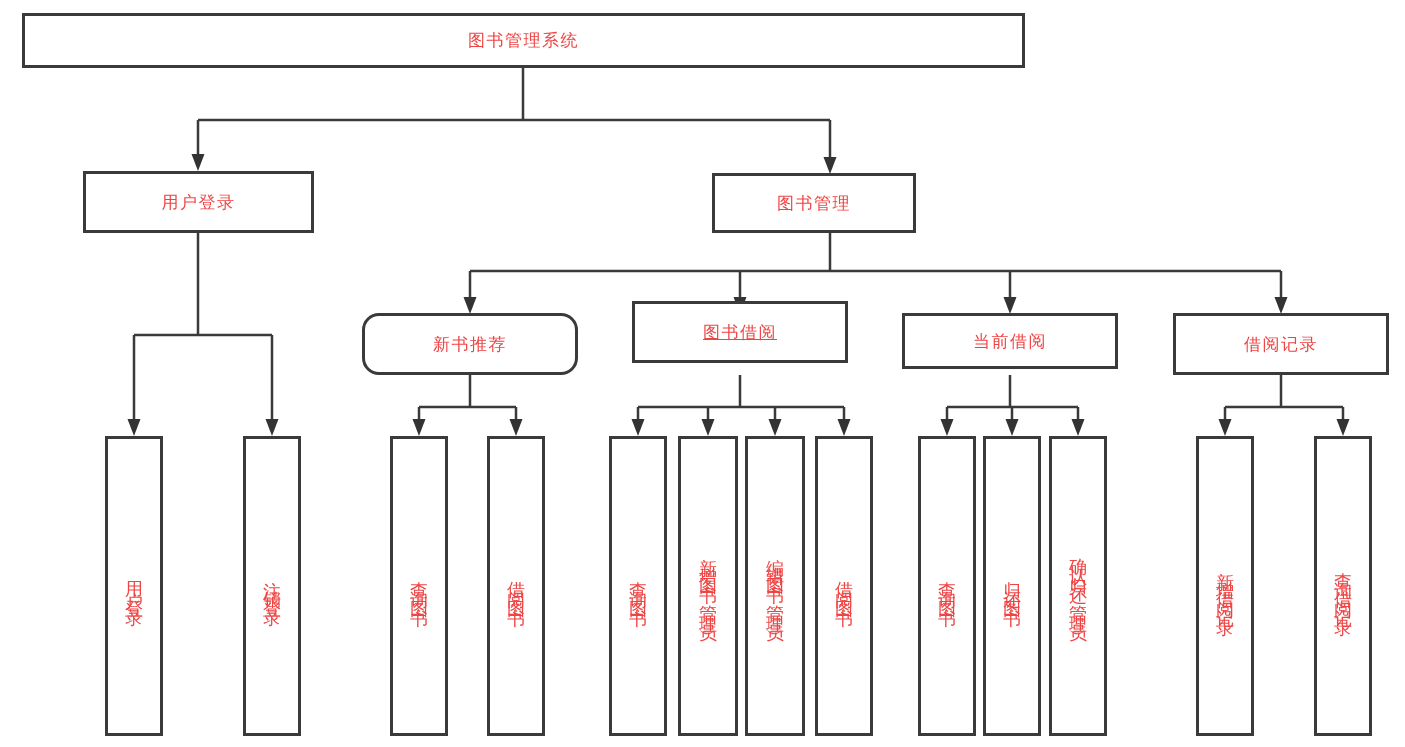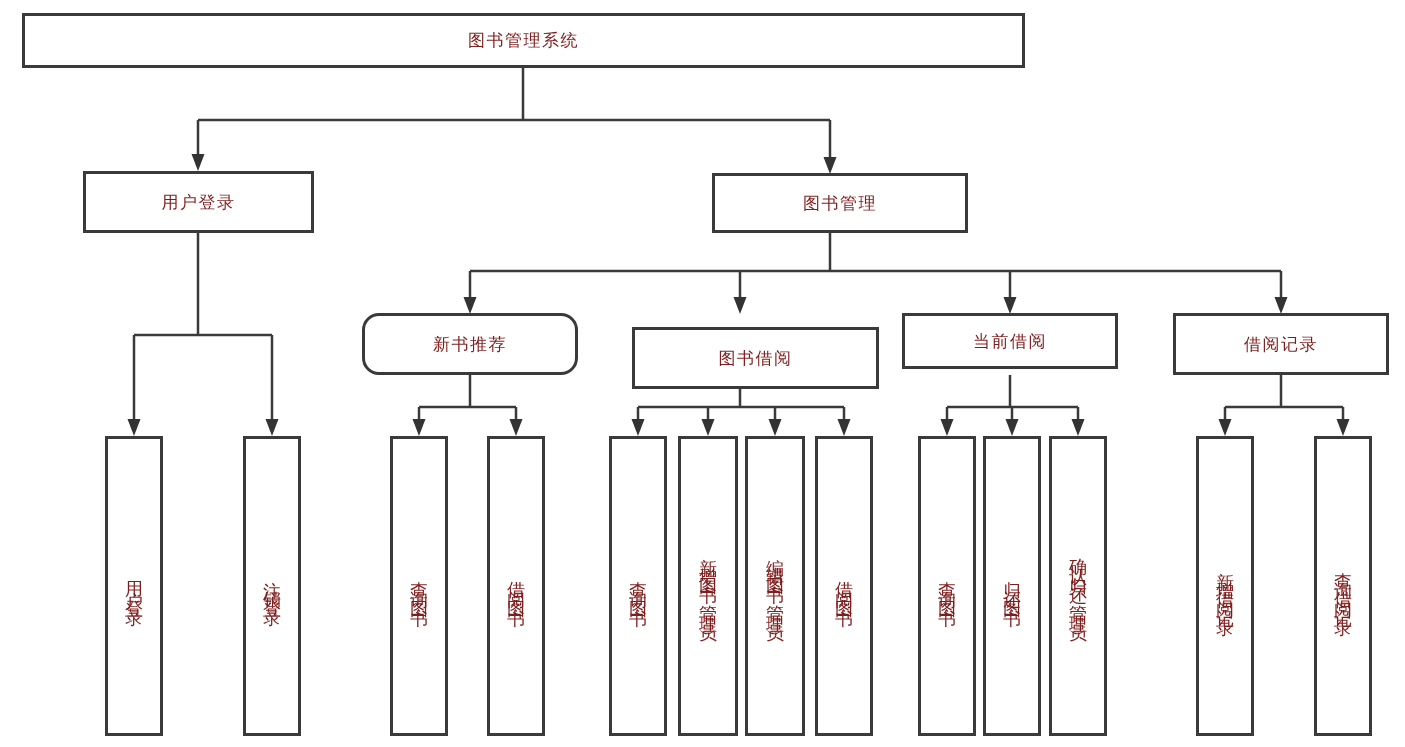--- a/index.html
+++ b/index.html
@@ -15,21 +15,21 @@
     position: absolute;
     left: 0; top: 0;
     width: 1405px; height: 747px;
     pointer-events: none;
   }
   .box {
     position: absolute;
     box-sizing: border-box;
     background: #ffffff;
     border: 3px solid #3a3a3a;
-    color: #7f1d1d;
+    color: #ef4444;
     display: flex;
     align-items: center;
     justify-content: center;
     text-align: center;
   }
   .h-box {
     font-size: 17px;
     letter-spacing: 1.5px;
     white-space: nowrap;
   }
@@ -92,24 +92,24 @@
       <polygon points="1005.5,419 1018.5,419 1012,436"></polygon>
       <polygon points="1071.5,419 1084.5,419 1078,436"></polygon>
       <polygon points="1218.5,419 1231.5,419 1225,436"></polygon>
       <polygon points="1336.5,419 1349.5,419 1343,436"></polygon>
     </g>
   </svg>
 
   <div class="box h-box" style="left:22px; top:13px; width:1003px; height:55px;">图书管理系统</div>
 
   <div class="box h-box" style="left:83px; top:171px; width:231px; height:62px;">用户登录</div>
-  <div class="box h-box" style="left:712px; top:173px; width:256px; height:60px;">图书管理</div>
+  <div class="box h-box" style="left:712px; top:173px; width:204px; height:60px;">图书管理</div>
 
   <div class="box h-box" style="left:362px; top:313px; width:216px; height:62px;border-radius:17px;">新书推荐</div>
-  <div class="box h-box" style="left:632px; top:327px; width:247px; height:62px;">图书借阅</div>
+  <div class="box h-box" style="left:632px; top:301px; width:216px; height:62px;text-decoration:underline;">图书借阅</div>
   <div class="box h-box" style="left:902px; top:313px; width:216px; height:56px;">当前借阅</div>
   <div class="box h-box" style="left:1173px; top:313px; width:216px; height:62px;">借阅记录</div>
 
   <div class="box v-box" style="left:105px; top:436px; width:58px; height:300px;">用户登录</div>
   <div class="box v-box" style="left:243px; top:436px; width:58px; height:300px;">注销登录</div>
 
   <div class="box v-box" style="left:390px; top:436px; width:58px; height:300px;">查询图书</div>
   <div class="box v-box" style="left:487px; top:436px; width:58px; height:300px;">借阅图书</div>
 
   <div class="box v-box" style="left:609px; top:436px; width:58px; height:300px;">查询图书</div>

